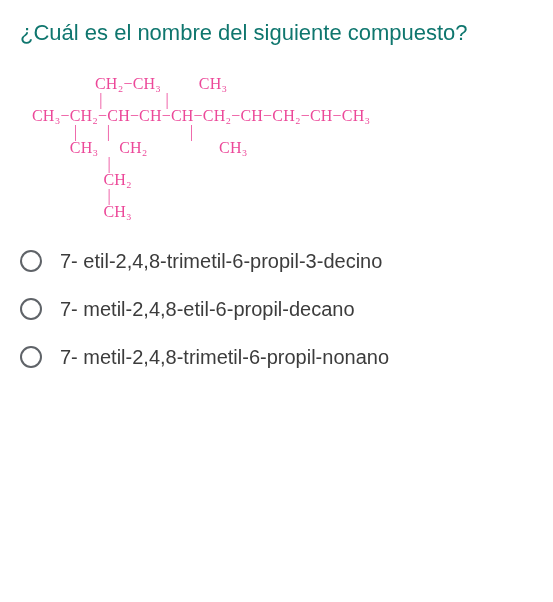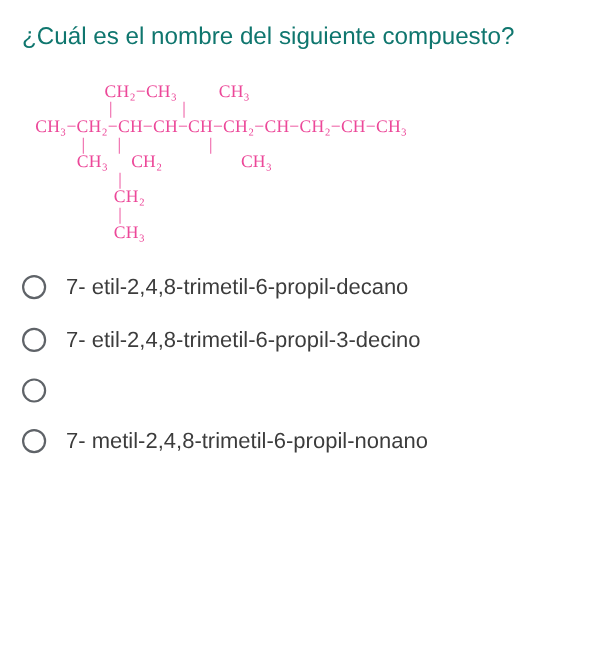--- a/index.html
+++ b/index.html
@@ -63,26 +63,23 @@
           |       |                   |
          CH₃     CH₂                 CH₃
                   |
                  CH₂
                   |
                  CH₃</pre>
 
 <div class="options">
   <label class="option">
     <span class="radio"></span>
-    <span class="opt-label">7- etil-2,4,8-trimetil-6-propil-decano</span>
-  </label>
-  <label class="option">
-    <span class="radio"></span>
     <span class="opt-label">7- etil-2,4,8-trimetil-6-propil-3-decino</span>
   </label>
   <label class="option">
     <span class="radio"></span>
+    <span class="opt-label">7- metil-2,4,8-etil-6-propil-decano</span>
   </label>
   <label class="option">
     <span class="radio"></span>
     <span class="opt-label">7- metil-2,4,8-trimetil-6-propil-nonano</span>
   </label>
 </div>
 
 </body></html>

